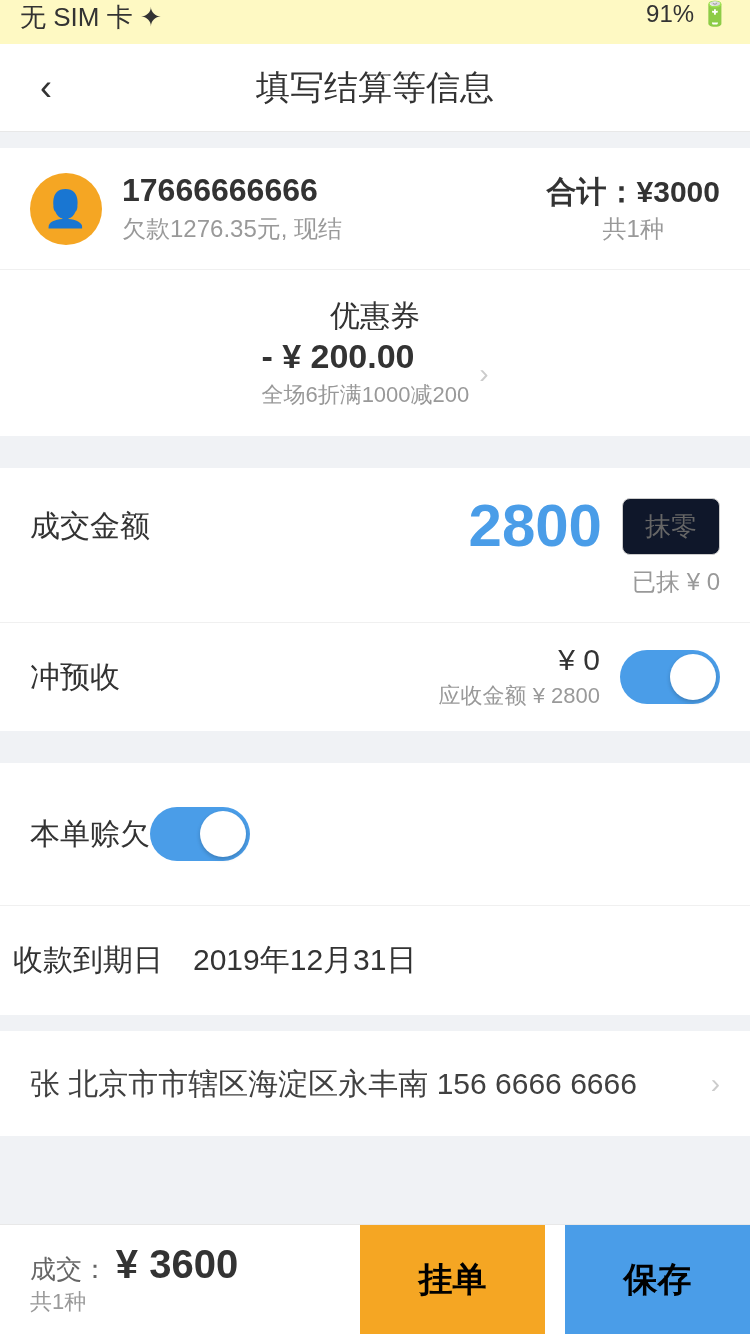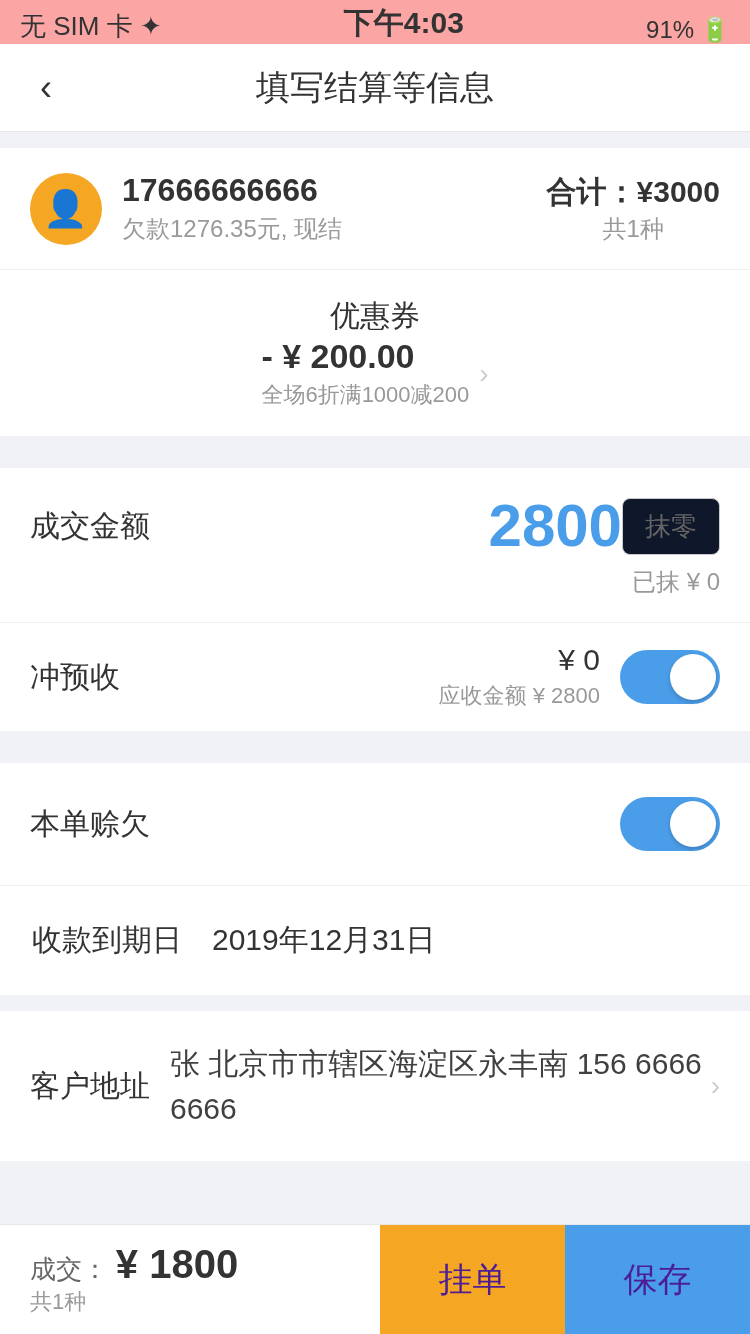--- a/index.html
+++ b/index.html
@@ -11,23 +11,23 @@
       font-family: -apple-system, "PingFang SC", "Helvetica Neue", sans-serif;
       font-size: 28px;
       color: #333;
       position: relative;
     }
 
     
     .status-bar {
       width: 750px;
       height: 44px;
-      background: #fca5a5;
-      display: flex;
-      align-items: flex-end;
+      background: #fef9c3;
+      display: flex;
+      align-items: flex-start;
       justify-content: space-between;
       padding: 0 20px;
       font-size: 26px;
       font-weight: 500;
     }
     .status-left { display: flex; align-items: center; gap: 8px; }
     .status-center { font-size: 30px; font-weight: 600; }
     .status-right { display: flex; align-items: center; gap: 6px; font-size: 24px; }
 
     
@@ -116,21 +116,21 @@
 
     
     .deal-row {
       display: flex;
       align-items: center;
       justify-content: space-between;
       padding: 28px 30px 10px 30px;
       background: #fff;
     }
     .deal-label { font-size: 30px; color: #333; }
-    .deal-right { display: flex; align-items: center; }
+    .deal-right { display: flex; align-items: center; gap: 20px; }
     .deal-amount { font-size: 60px; font-weight: 700; color: #4a9de8; line-height: 1; }
     .round-btn {
       border: 1.5px solid #ccc;
       border-radius: 8px;
       padding: 10px 22px;
       font-size: 26px;
       color: #666;
       background: #0f172a;
       cursor: pointer;
     }
@@ -176,32 +176,32 @@
       border-radius: 50%;
       top: 4px;
       right: 4px;
       box-shadow: 0 2px 4px rgba(0,0,0,0.2);
     }
 
     
     .credit-row {
       display: flex;
       align-items: center;
-      justify-content: space-between;
-      padding: 34px 30px;
+      justify-content: flex-start;
+      padding: 44px 30px;
       background: #fff;
       margin-top: 16px;
     }
     .credit-label { font-size: 30px; color: #333; }
 
     
     .due-row {
       display: flex;
       align-items: flex-start;
-      padding: 34px 32px;
+      padding: 34px 13px;
       background: #fff;
       border-top: 1px solid #f0f0f0;
       gap: 30px;
     }
     .due-label { font-size: 30px; color: #333; flex-shrink: 0; }
     .due-value { font-size: 30px; color: #333; }
 
     
     .divider-section {
       background: #f0f2f5;
@@ -250,38 +250,38 @@
     .footer-deal { font-size: 26px; color: #666; }
     .footer-amount { font-size: 40px; font-weight: 700; color: #333; }
     .footer-count { font-size: 22px; color: #999; }
     .footer-btn {
       height: 110px;
       width: 185px;
       display: flex;
       align-items: center;
       justify-content: center;
       font-size: 34px;
-      font-weight: 400;
-      color: #4c1d95;
+      font-weight: 700;
+      color: #000000;
       cursor: pointer;
+      margin-left: 20px;
     }
     .btn-pending { background: #f5a623; }
     .btn-save { background: #4a9de8; }
 
     
     .content { padding-bottom: 110px; }
   </style>
 </head>
 <body>
 
 <div class="status-bar">
   <div class="status-left">
     <span>无 SIM 卡 ✦</span>
   </div>
-  <div class="status-center">下午4:03</div>
   <div class="status-right">
     <span>91%</span>
     <span>🔋</span>
   </div>
 </div>
 
 <div class="header">
   <div class="back-btn">‹</div>
   <div class="header-title">填写结算等信息</div>
 </div>
@@ -350,31 +350,30 @@
     </div>
     <div class="due-row">
       <div class="due-label">收款到期日</div>
       <div class="due-value">2019年12月31日</div>
     </div>
   </div>
 
 
   <div class="card">
     <div class="address-row">
-      <div class="address-label">客户地址</div>
       <div class="address-content">张 北京市市辖区海淀区永丰南 156 6666 6666</div>
       <div class="chevron-right">›</div>
     </div>
   </div>
 
 </div>
 
 <div class="footer">
   <div class="footer-info">
     <div>
       <span class="footer-deal">成交：</span>
-      <span class="footer-amount">¥ 1800</span>
+      <span class="footer-amount">¥ 3600</span>
     </div>
     <div class="footer-count">共1种</div>
   </div>
   <div class="footer-btn btn-pending">挂单</div>
   <div class="footer-btn btn-save">保存</div>
 </div>
 
 </body></html>

